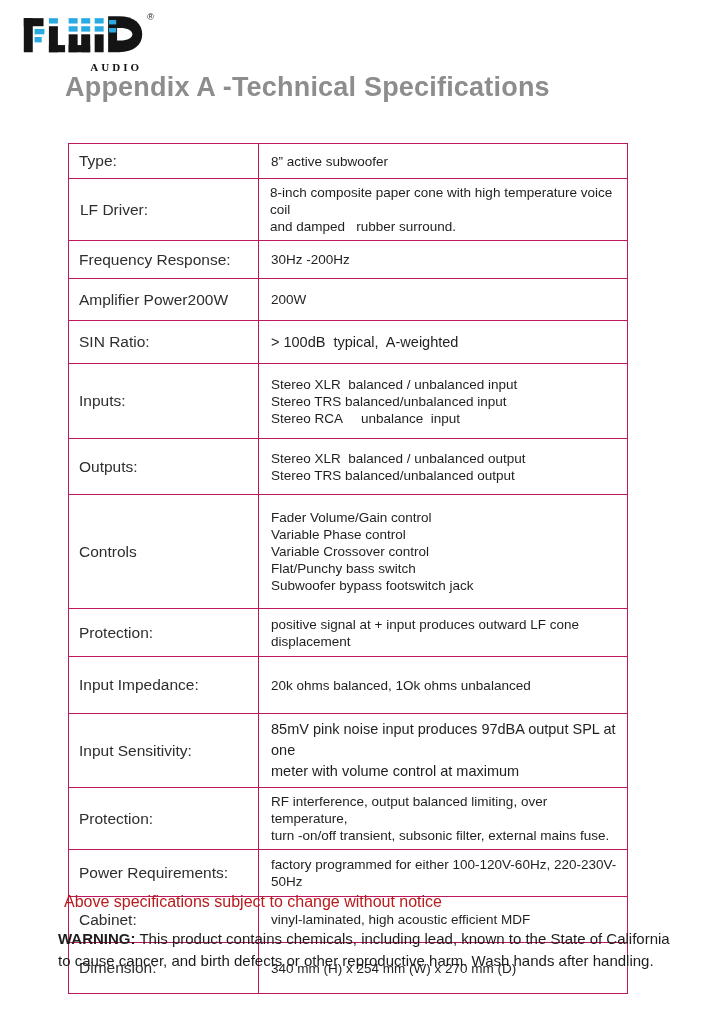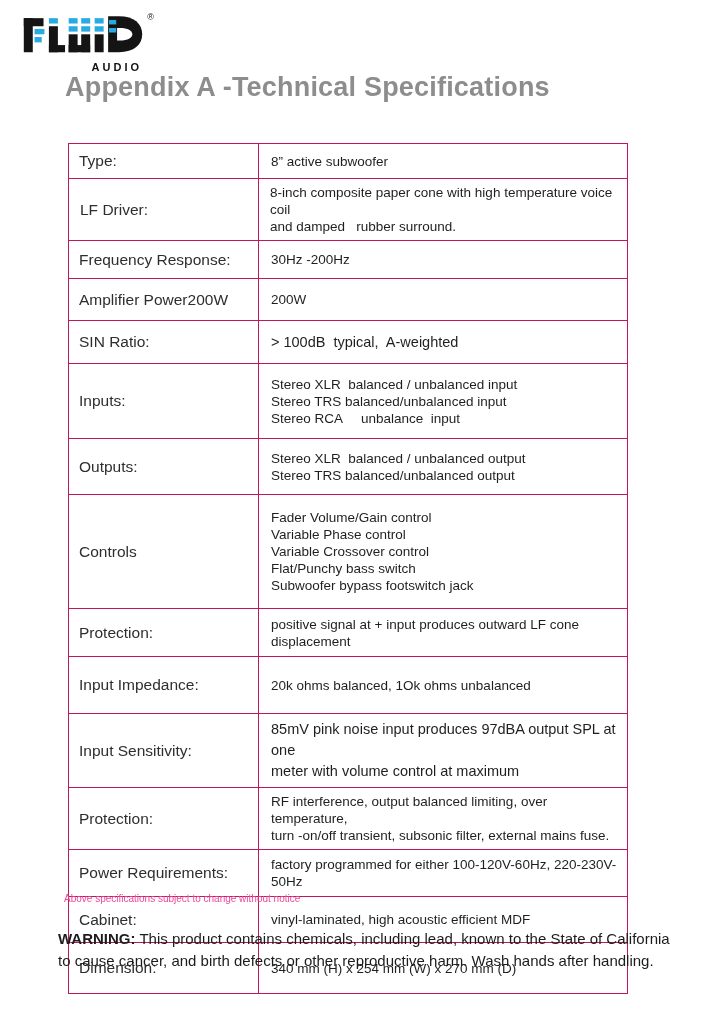--- a/index.html
+++ b/index.html
@@ -6,21 +6,21 @@
   body{
     width:720px;height:1009px;position:relative;overflow:hidden;
     font-family:"Liberation Sans", sans-serif;color:#1f1f1f;
   }
   
   .logo{position:absolute;left:22px;top:14px;width:122px;}
   .logo svg{display:block;}
   .logo .reg{position:absolute;right:-10px;top:-2px;font-size:9px;color:#111;}
   .logo .sub{
     text-align:right;font-weight:bold;font-size:11px;letter-spacing:3px;
-    color:#111;margin-top:1px;padding-right:2px;
+    color:#111;margin-top:1px;padding-right:2px;font-family:Liberation Serif, serif;
   }
   
   .page-title{
     position:absolute;left:65px;top:72px;margin:0;
     font-size:27px;font-weight:700;color:#8d8d8d;letter-spacing:0.2px;
   }
   
   .spec-table{
     position:absolute;left:68px;top:143px;width:560px;
     border-collapse:collapse;table-layout:fixed;
@@ -54,21 +54,21 @@
   .spec-table tr:nth-child(15) td{height:40px;}
   .spec-table tr:nth-child(16) td{height:35px;}
   .spec-table tr:nth-child(17) td{height:38px;}
   
   .spec-table tr:nth-child(5) .value-cell,
   .spec-table tr:nth-child(11) .value-cell{font-size:14.5px;}
   .spec-table tr:nth-child(11) .value-cell .vline{line-height:21px;}
   
   .note{
     position:absolute;left:64px;top:893px;margin:0;
-    font-size:10px;color:#ec4899;
+    font-size:16px;color:#b91c1c;
   }
   .warning{
     position:absolute;left:58px;top:928px;margin:0;width:622px;
     font-size:15px;line-height:22px;color:#1c1c1c;
   }
   .warning b{font-weight:700;}
 </style>
 </head>
 <body>
 

